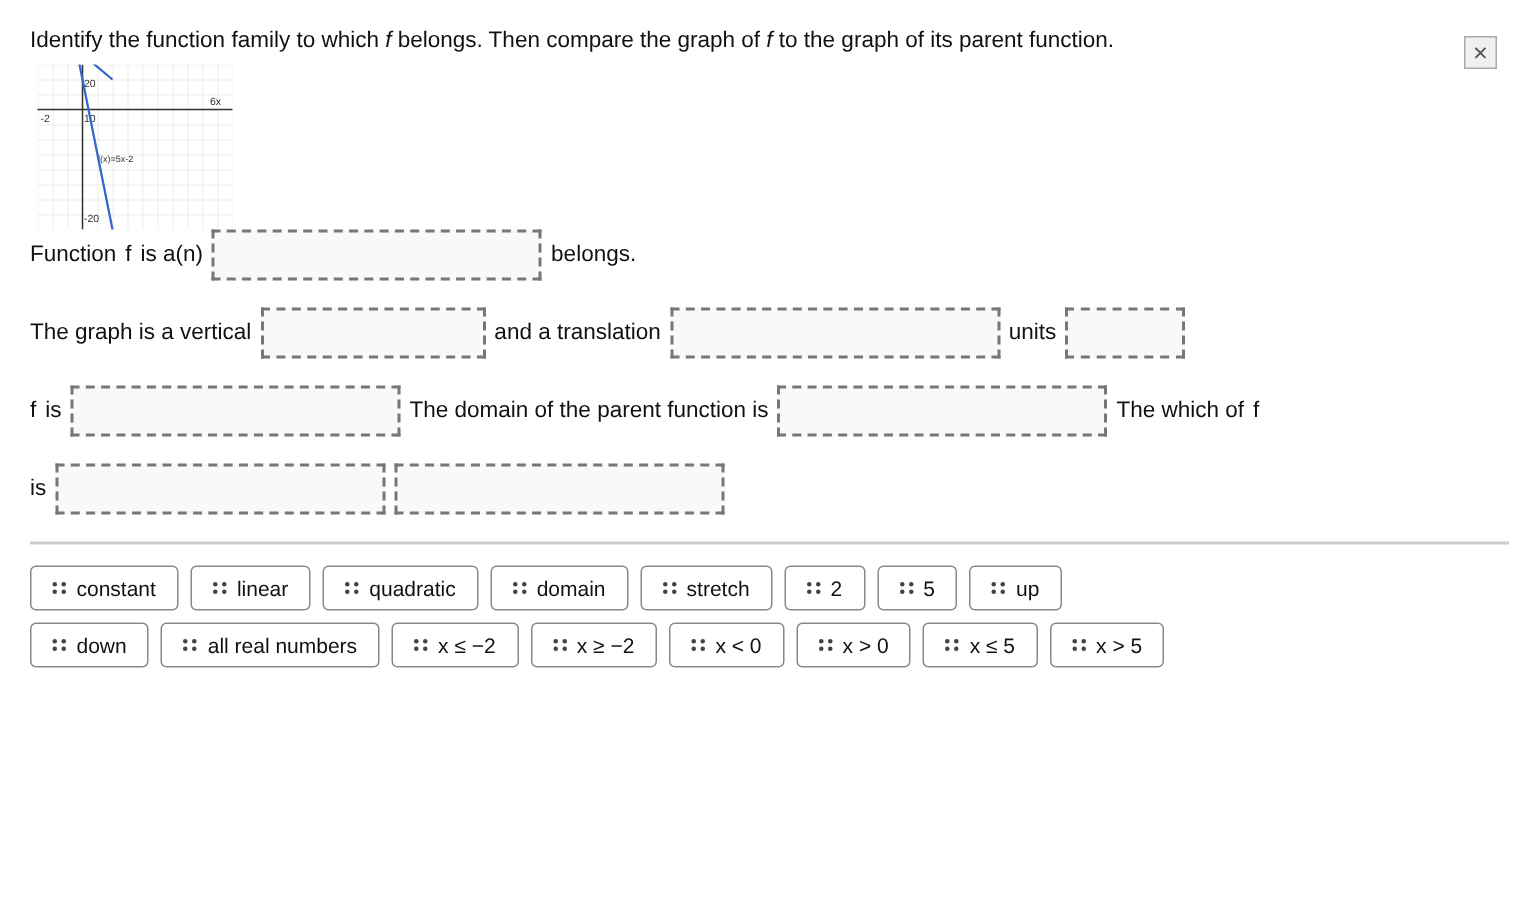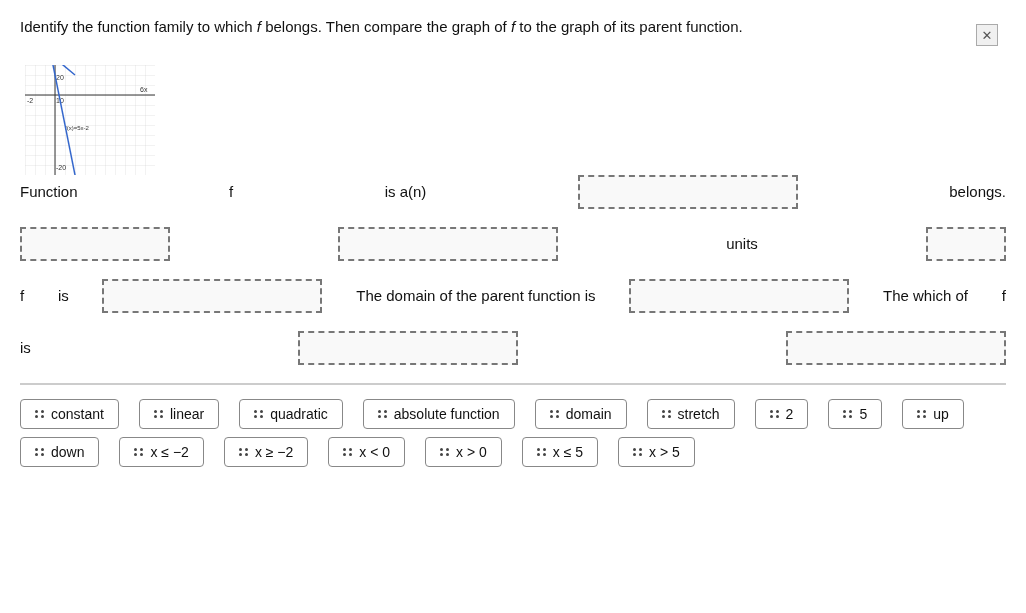--- a/index.html
+++ b/index.html
@@ -7,53 +7,52 @@
       font-family: Arial, sans-serif;
       background: #fff;
       width: 1026px;
       min-height: 613px;
       padding: 16px 20px;
       font-size: 15px;
       color: #111;
     }
     .question-text {
       font-size: 15px;
-      margin-bottom: 26px;
+      margin-bottom: 4px;
       line-height: 1.5;
     }
     .question-text .italic { font-style: italic; }
     .sentence-row {
       display: flex;
       align-items: center;
       flex-wrap: wrap;
-      gap: 24px;
+      gap: 6px;
       margin-bottom: 18px;
       line-height: 1.8;
-      justify-content: space-between;
     }
     .blank-box {
       display: inline-block;
       min-width: 180px;
       height: 34px;
       border: 2px dashed #777;
       background: #f9f9f9;
       vertical-align: middle;
     }
     .blank-box.sm { min-width: 80px; }
     .blank-box.md { min-width: 150px; }
     .blank-box.lg { min-width: 220px; }
     .drag-area {
       border-top: 2px solid #ccc;
       margin-top: 10px;
       padding-top: 14px;
     }
     .drag-row {
       display: flex;
       flex-wrap: wrap;
-      gap: 20px;
+      gap: 8px;
       margin-bottom: 8px;
     }
     .drag-chip {
       display: inline-flex;
       align-items: center;
       gap: 6px;
       padding: 6px 14px;
       border: 1px solid #888;
       border-radius: 4px;
       background: #fff;
@@ -140,21 +139,23 @@
 
   <div class="sentence-row">
     <span>Function</span>
     <span class="italic">f</span>
     <span>is a(n)</span>
     <div class="blank-box lg"></div>
     <span>belongs.</span>
   </div>
 
   <div class="sentence-row">
+    <span>The graph is a vertical</span>
     <div class="blank-box md"></div>
+    <span>and a translation</span>
     <div class="blank-box lg"></div>
     <span>units</span>
     <div class="blank-box sm"></div>
   </div>
 
   <div class="sentence-row">
     <span class="italic">f</span>
     <span>is</span>
     <div class="blank-box lg"></div>
     <span>The domain of the parent function is</span>
@@ -198,29 +199,20 @@
           </span>
           <span>quadratic</span>
         </div>
         <div class="drag-chip">
           <span class="dots">
             <span></span>
             <span></span>
             <span></span>
             <span></span>
           </span>
-          <span>absolute function</span>
-        </div>
-        <div class="drag-chip">
-          <span class="dots">
-            <span></span>
-            <span></span>
-            <span></span>
-            <span></span>
-          </span>
           <span>domain</span>
         </div>
         <div class="drag-chip">
           <span class="dots">
             <span></span>
             <span></span>
             <span></span>
             <span></span>
           </span>
           <span>stretch</span>
@@ -263,20 +255,29 @@
           </span>
           <span>down</span>
         </div>
         <div class="drag-chip">
           <span class="dots">
             <span></span>
             <span></span>
             <span></span>
             <span></span>
           </span>
+          <span>all real numbers</span>
+        </div>
+        <div class="drag-chip">
+          <span class="dots">
+            <span></span>
+            <span></span>
+            <span></span>
+            <span></span>
+          </span>
           <span>x ≤ −2</span>
         </div>
         <div class="drag-chip">
           <span class="dots">
             <span></span>
             <span></span>
             <span></span>
             <span></span>
           </span>
           <span>x ≥ −2</span>

